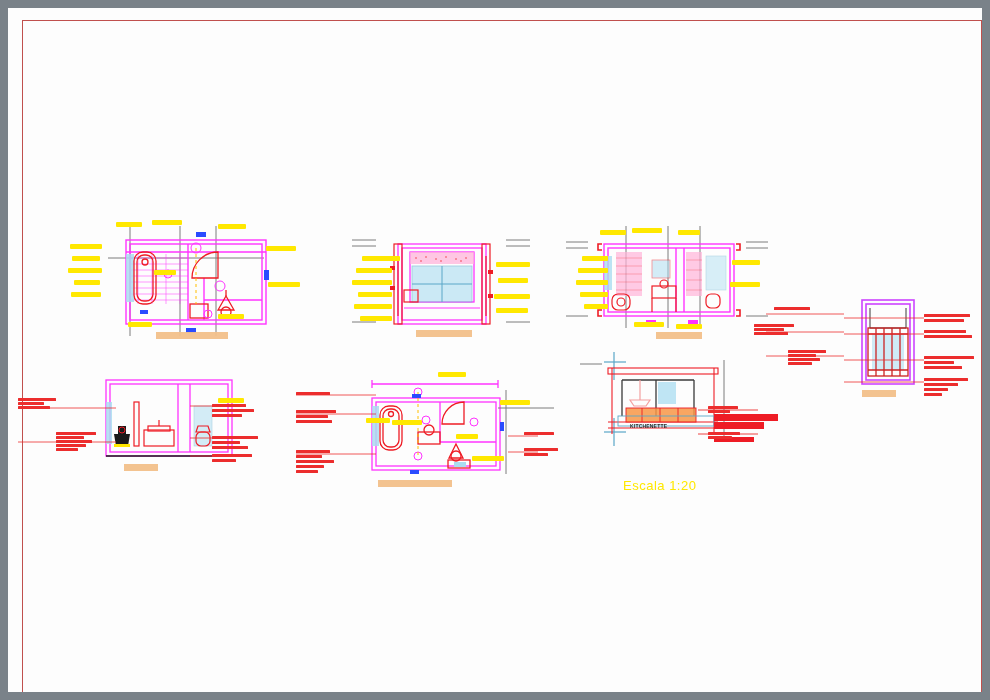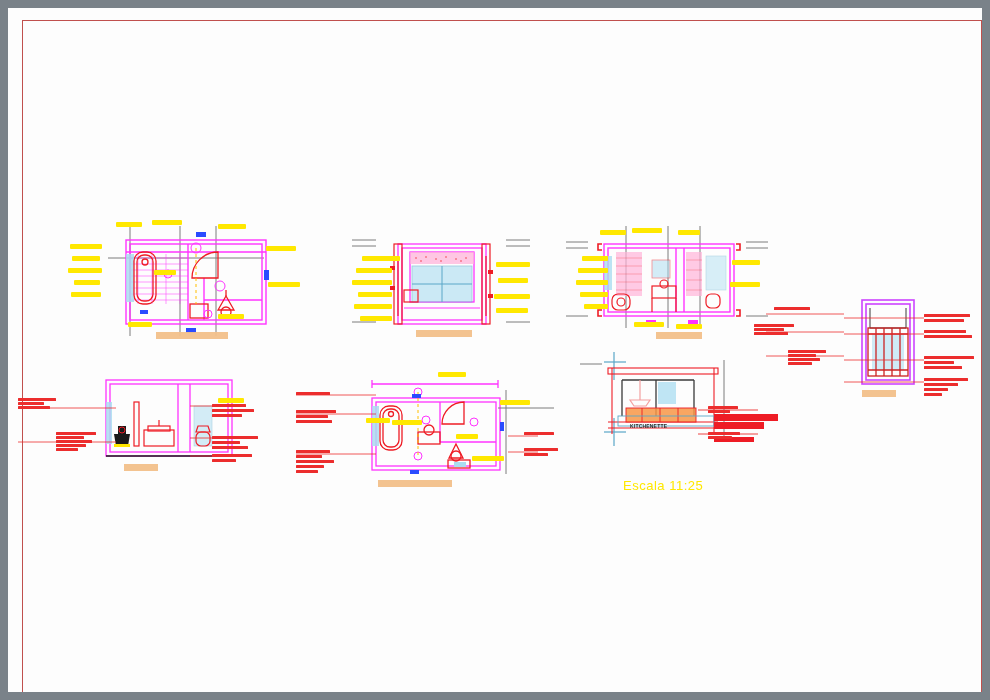--- a/index.html
+++ b/index.html
@@ -502,15 +502,15 @@
       <div class="rlab" style="left:24px;top:1px;width:36px;"></div>
       <div class="rlab" style="left:4px;top:18px;width:40px;"></div>
       <div class="rlab" style="left:4px;top:22px;width:30px;"></div>
       <div class="rlab" style="left:4px;top:26px;width:34px;"></div>
       <div class="rlab" style="left:38px;top:44px;width:38px;"></div>
       <div class="rlab" style="left:38px;top:48px;width:28px;"></div>
       <div class="rlab" style="left:38px;top:52px;width:32px;"></div>
       <div class="rlab" style="left:38px;top:56px;width:24px;"></div>
     </div>
 
-    <div class="title-sub" style="left:615px;top:470px;">Escala 11:25</div>
+    <div class="title-sub" style="left:615px;top:470px;">Escala 1:20</div>
   </div>
 </div>
 
 </body></html>

